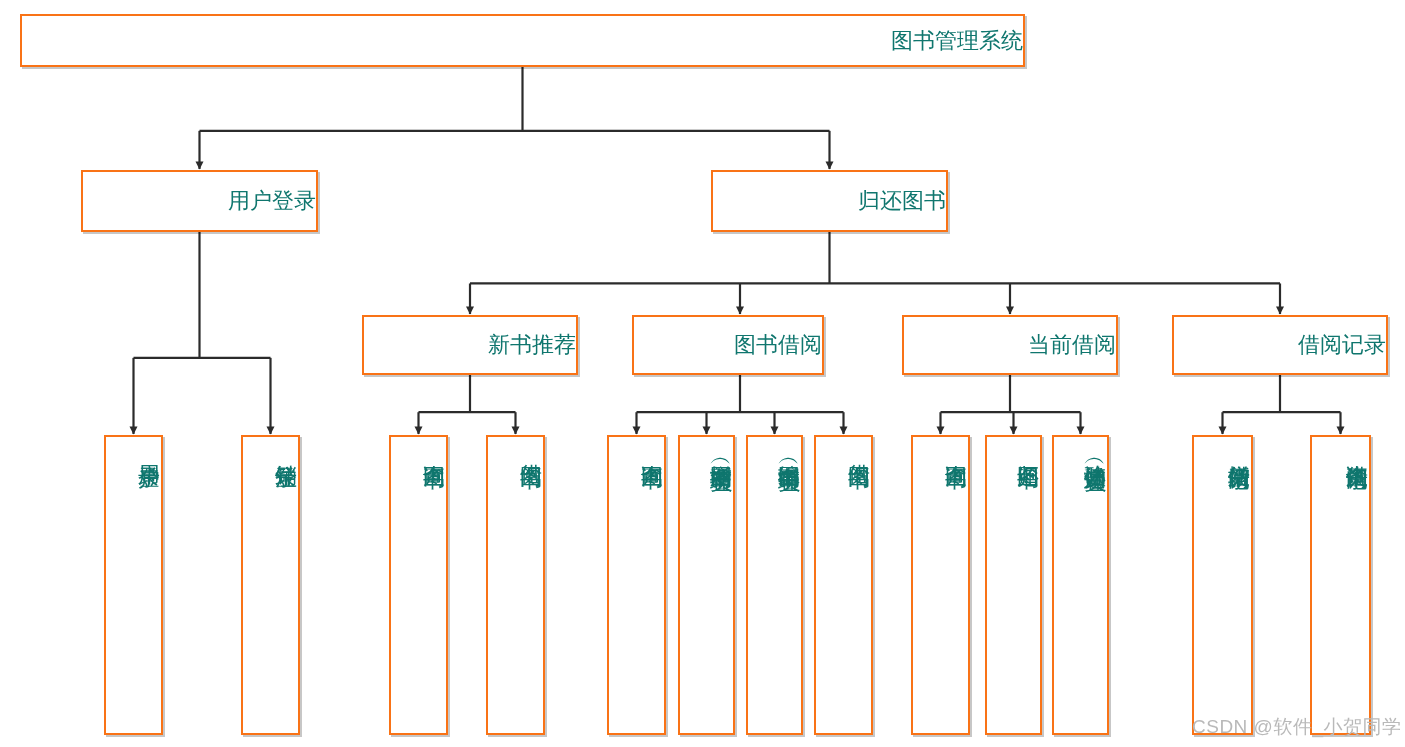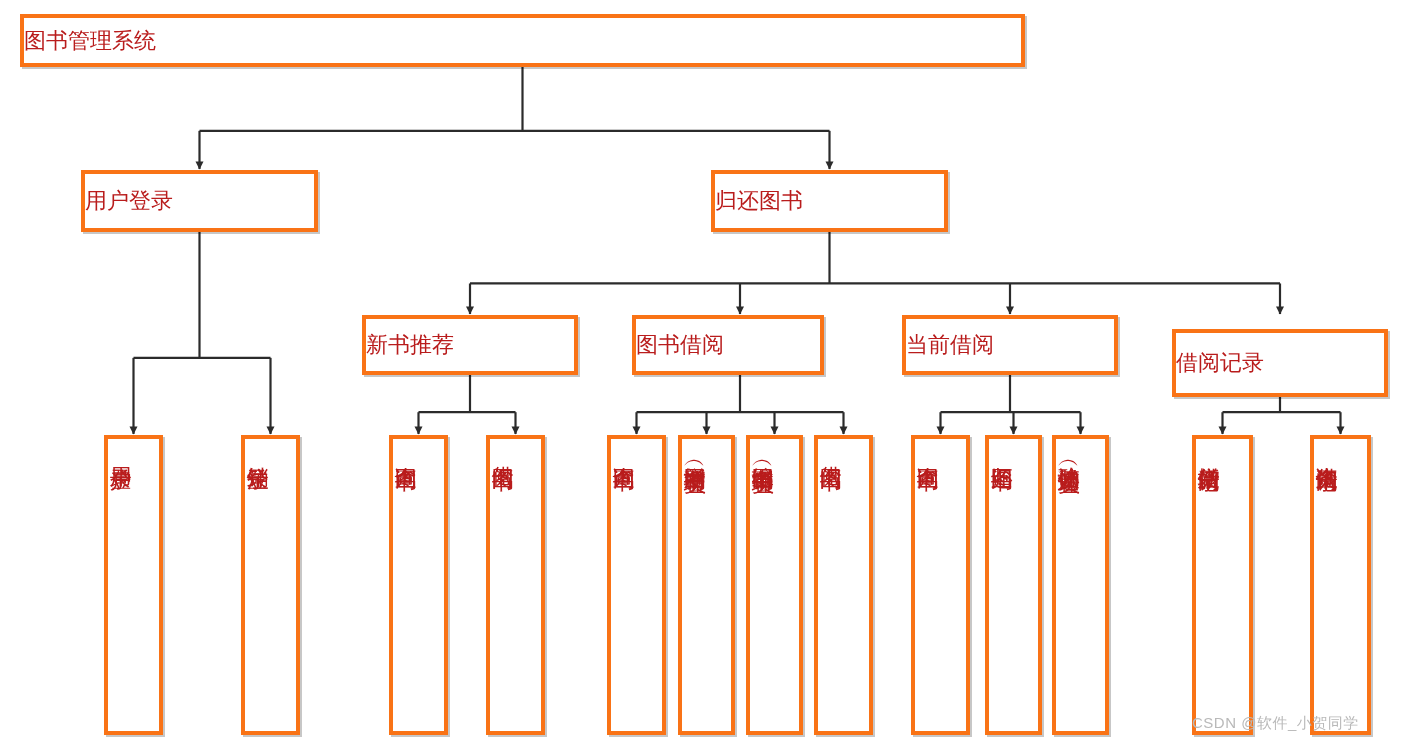--- a/index.html
+++ b/index.html
@@ -22,26 +22,26 @@
     top: 0;
     left: 0;
     width: 1405px;
     height: 747px;
     pointer-events: none;
   }
   .node {
     position: absolute;
     box-sizing: border-box;
     background: #ffffff;
-    border: 4px solid #f97316;
+    border: 2px solid #f97316;
     box-shadow: 2px 2px 0 rgba(0,0,0,0.22);
     display: flex;
     align-items: center;
-    justify-content: flex-start;
-    color: #b91c1c;
+    justify-content: flex-end;
+    color: #0f766e;
   }
   .node .label {
     display: block;
     text-align: center;
     line-height: 1.08;
     white-space: pre;
   }
   .node.horizontal .label {
     font-size: 22px;
   }
@@ -51,21 +51,21 @@
   }
   .node.vertical .label {
     writing-mode: vertical-rl;
     text-orientation: upright;
     font-size: 22px;
     line-height: 1.12;
     letter-spacing: 1px;
   }
   .watermark {
     position: absolute;
-    font-size: 15px;
+    font-size: 19px;
     color: #b9b9b9;
     white-space: nowrap;
     letter-spacing: 0.5px;
   }
 </style>
 </head>
 <body>
 
 <div id="canvas">
   <svg class="edges" viewBox="0 0 1405 747" xmlns="http://www.w3.org/2000/svg">
@@ -115,21 +115,21 @@
       </div>
       <div class="node horizontal" style="left: 362px; top: 315px; width: 216px; height: 60px;">
         <span class="label">新书推荐</span>
       </div>
       <div class="node horizontal" style="left: 632px; top: 315px; width: 192px; height: 60px;">
         <span class="label">图书借阅</span>
       </div>
       <div class="node horizontal" style="left: 902px; top: 315px; width: 216px; height: 60px;">
         <span class="label">当前借阅</span>
       </div>
-      <div class="node horizontal" style="left: 1172px; top: 315px; width: 216px; height: 68px; margin-top: 14px;">
+      <div class="node horizontal" style="left: 1172px; top: 315px; width: 216px; height: 60px;">
         <span class="label">借阅记录</span>
       </div>
       <div class="node vertical" style="left: 104px; top: 435px; width: 59px; height: 300px;">
         <span class="label">用户登录</span>
       </div>
       <div class="node vertical" style="left: 241px; top: 435px; width: 59px; height: 300px;">
         <span class="label">注销登录</span>
       </div>
       <div class="node vertical" style="left: 389px; top: 435px; width: 59px; height: 300px;">
         <span class="label">查询图书</span>

